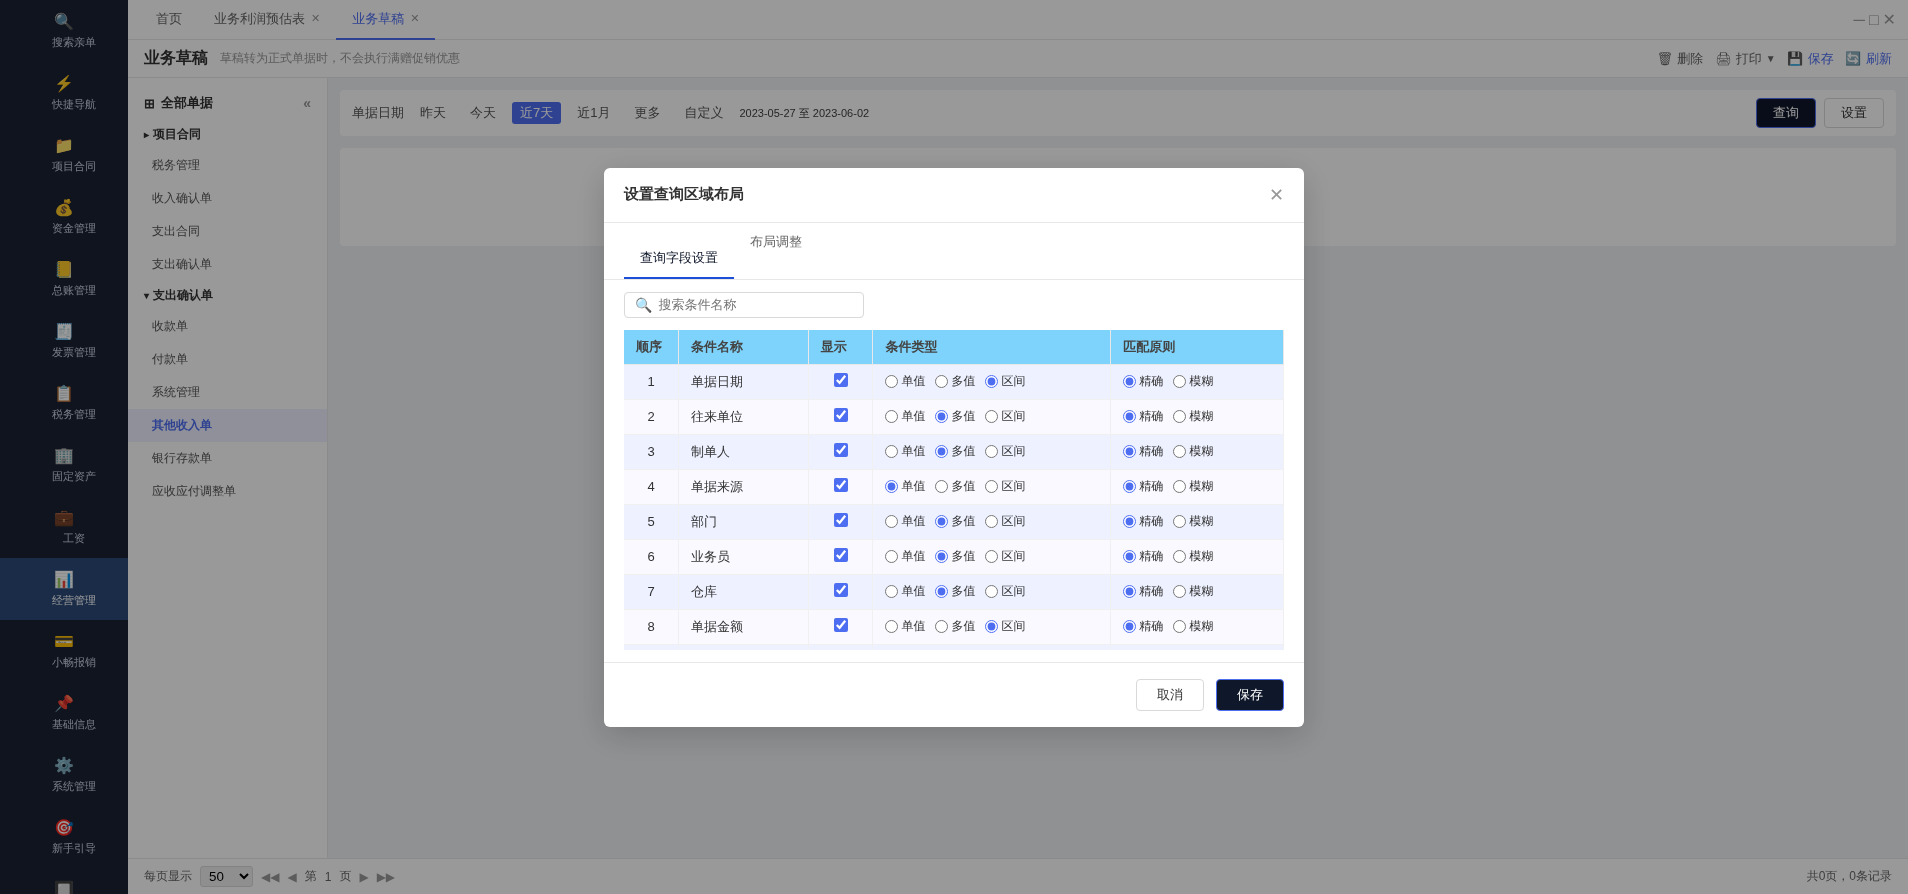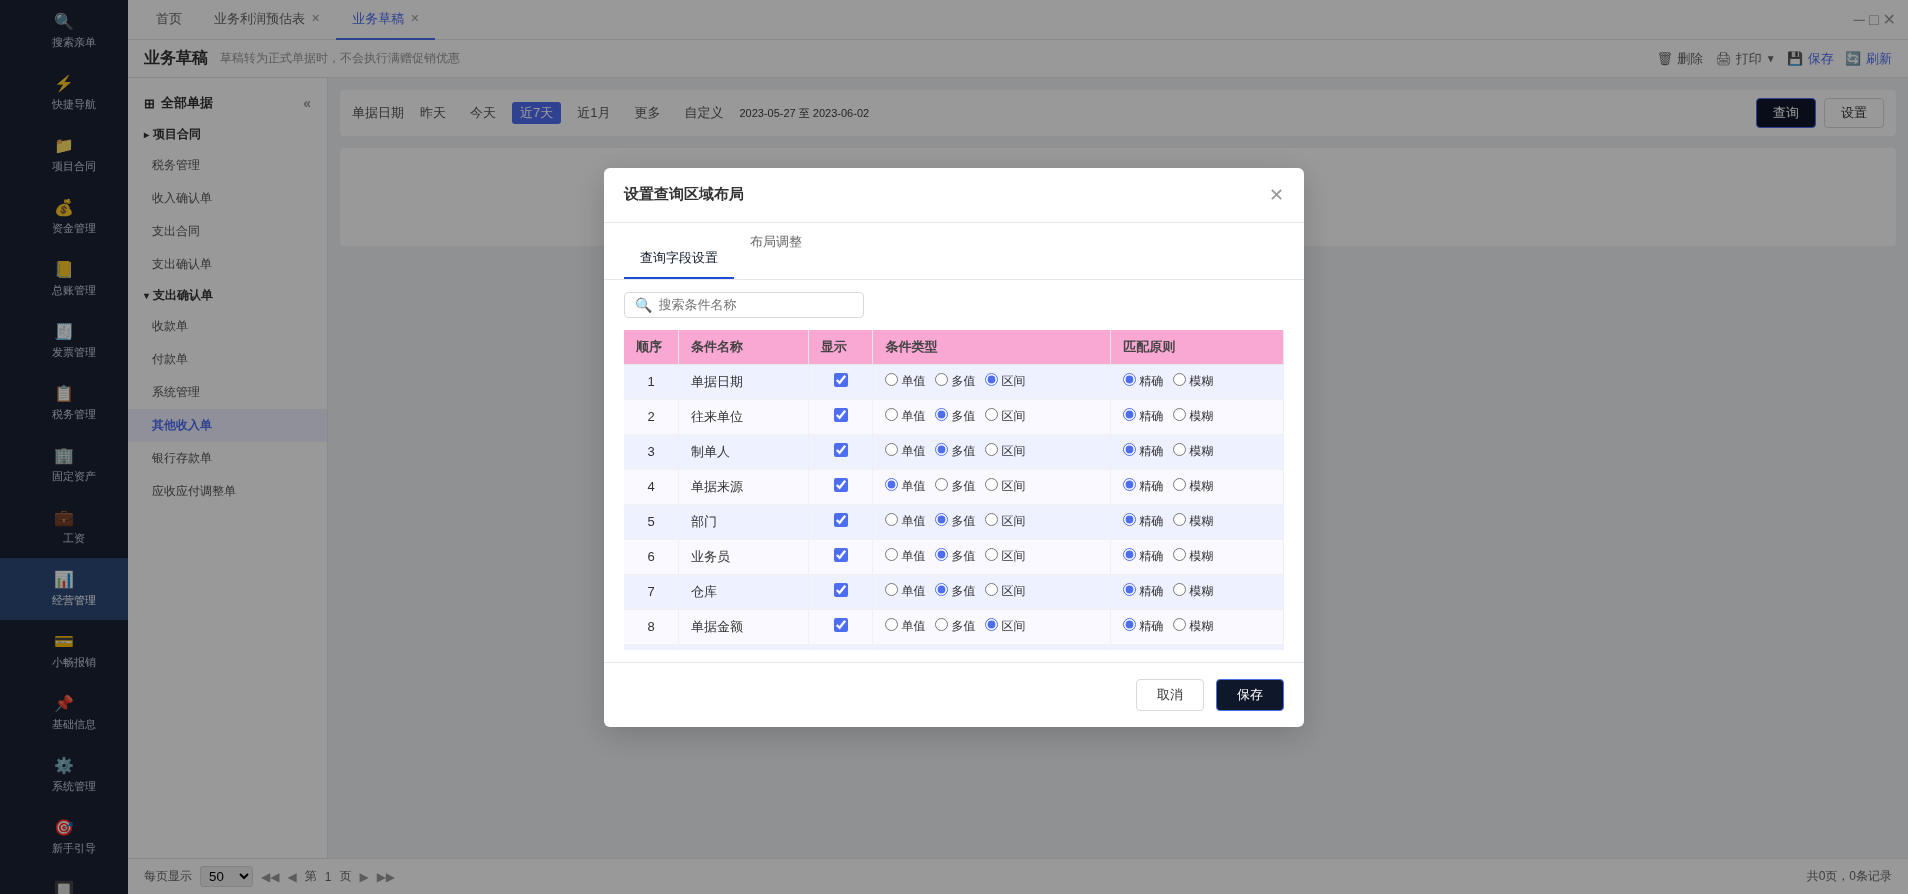--- a/index.html
+++ b/index.html
@@ -69,35 +69,35 @@
     
     .modal-body { flex: 1; overflow: hidden; display: flex; flex-direction: column; padding: 12px 20px; }
 
     
     .modal-search { display: flex; align-items: center; border: 1px solid #d9d9d9; border-radius: 4px; padding: 4px 10px; margin-bottom: 12px; gap: 6px; width: 240px; }
     .modal-search input { border: none; outline: none; font-size: 13px; color: #333; width: 100%; }
     .modal-search-icon { color: #999; font-size: 14px; }
 
     
     .config-table { width: 100%; border-collapse: collapse; font-size: 13px; }
-    .config-table th { background: #f9a8d4; padding: 8px 12px; text-align: left; font-weight: bold; color: #444; border-bottom: 1px solid #e8e8e8; border-right: 1px solid #e8e8e8; white-space: nowrap; }
+    .config-table th { background: #7dd3fc; padding: 8px 12px; text-align: left; font-weight: bold; color: #444; border-bottom: 1px solid #e8e8e8; border-right: 1px solid #e8e8e8; white-space: nowrap; }
     .config-table td { padding: 8px 12px; border-bottom: 1px solid #f0f0f0; border-right: 1px solid #f0f0f0; vertical-align: middle; }
     .config-table tr:nth-child(odd) { background: #fff; }
     .config-table tr:nth-child(even) { background: #f9f9ff; }
     .config-table tr.highlight { background: #eef1ff; }
 
     
     .cb { width: 14px; height: 14px; cursor: pointer; accent-color: #4e6ef2; }
 
     
     .rb { width: 13px; height: 13px; cursor: pointer; accent-color: #4e6ef2; }
 
     
     .radio-group { display: flex; align-items: center; gap: 10px; white-space: nowrap; }
-    .radio-label { display: flex; gap: 3px; cursor: pointer; font-size: 12px; }
+    .radio-label { display: flex; align-items: center; gap: 3px; cursor: pointer; font-size: 12px; }
 
     
     .modal-footer { display: flex; justify-content: flex-end; gap: 12px; padding: 16px 20px; border-top: 1px solid #e8e8e8; }
     .btn { padding: 6px 20px; border-radius: 4px; font-size: 13px; cursor: pointer; border: 1px solid #d9d9d9; background: #fff; color: #333; }
     .btn-primary { background: #0f172a; color: #fff; border-color: #4e6ef2; }
 
     
     .table-scroll { overflow-y: auto; max-height: 320px; flex: 1; }
   </style>
 </head>

